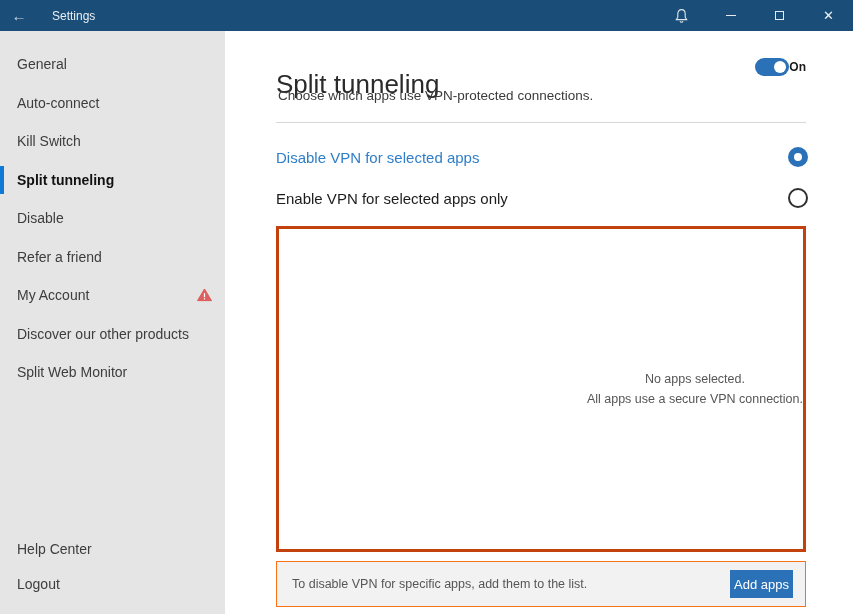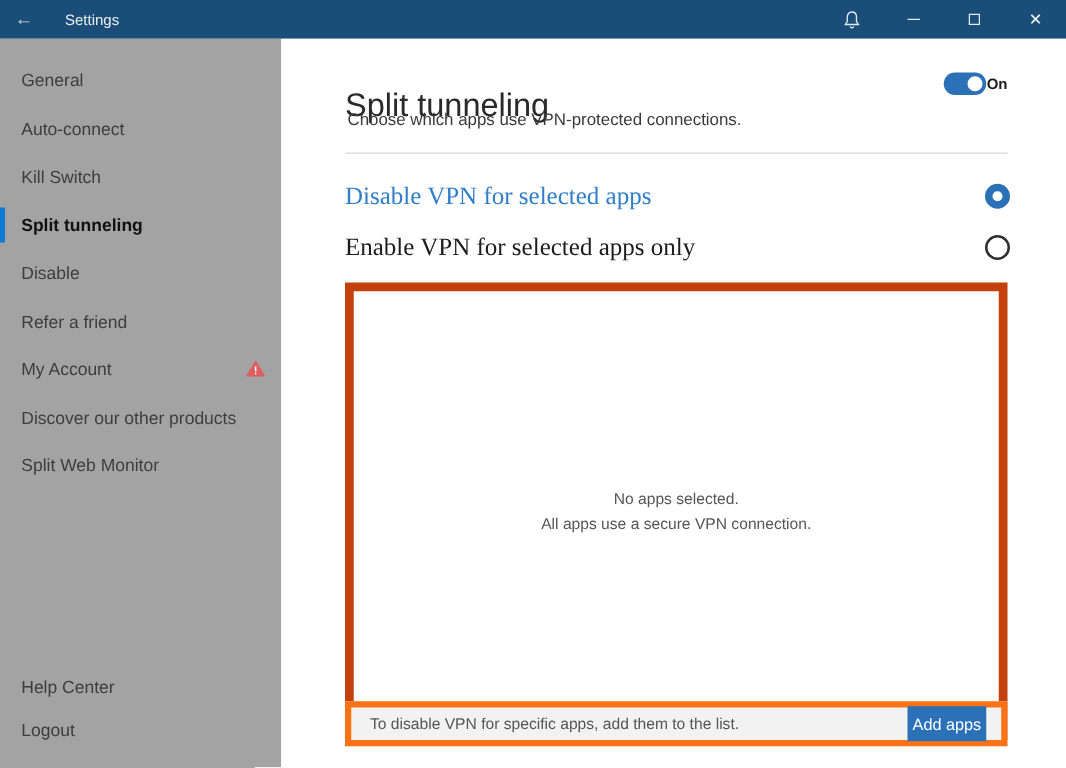--- a/index.html
+++ b/index.html
@@ -25,21 +25,21 @@
     width:49px; height:31px; display:flex; align-items:center; justify-content:center;
     color:#e9eef3;
   }
   .min-glyph { width:10px; height:1px; background:#e3eaf0; display:block; }
   .max-glyph { width:9px; height:9px; border:1px solid #e3eaf0; display:block; }
   .close-glyph { font-size:13px; color:#eef3f7; line-height:1; }
 
   
   .sidebar {
     position:absolute; top:31px; left:0; width:225px; bottom:0;
-    background:#a3a3a3;
+    background:#e5e5e5;
   }
   .side-items { padding-top:14px; }
   .side-item {
     position:relative; height:38.5px; display:flex; align-items:center;
     padding-left:17px; font-size:14px; color:#3d3d3d; cursor:default;
   }
   .side-item.selected { font-weight:bold; color:#111; }
   .side-item.selected::before {
     content:""; position:absolute; left:0; top:5px; width:4px; height:28px;
     background:#0f7ad6;
@@ -74,43 +74,43 @@
   .toggle-label { font-size:12px; font-weight:bold; color:#1a1a1a; }
 
   .divider {
     position:absolute; left:51px; top:91px; width:530px; height:1px; background:#d8d8d8;
   }
 
   .option-row {
     position:absolute; left:51px; width:532px; height:22px;
     display:flex; align-items:center;
   }
-  .option-row .opt-label { font-size:20px;font-family:Liberation Serif, serif; }
+  .option-row .opt-label { font-size:15px; }
   .option-row.first { top:115px; }
   .option-row.first .opt-label { color:#2f7ec9; }
   .option-row.second { top:156px; }
   .option-row.second .opt-label { color:#1c1c1c; }
   .radio { position:absolute; right:0; top:1px; width:20px; height:20px; border-radius:50%; }
   .radio.on { background:#2b71b8; }
   .radio.on::after {
     content:""; position:absolute; left:6px; top:6px; width:8px; height:8px;
     border-radius:50%; background:#fff;
   }
   .radio.off { border:2px solid #2f2f2f; background:#fff; }
 
   .apps-box {
-    position:absolute; left:51px; top:195px; width:530px; height:366px;
-    border:7px solid #c2410c; background:#fff;
-    display:flex; align-items:center; justify-content:center; text-align:center;
+    position:absolute; left:51px; top:195px; width:530px; height:326px;
+    border:3px solid #c2410c; background:#fff;
+    display:flex; align-items:center; justify-content:flex-end; text-align:center;
   }
   .apps-empty { font-size:12.5px; color:#565656; line-height:20px; }
 
   .footer-bar {
-    position:absolute; left:51px; top:530px; width:530px; height:36px;
-    background:#f2f2f2; border:5px solid #f97316;
+    position:absolute; left:51px; top:530px; width:530px; height:46px;
+    background:#f2f2f2; border:1px solid #f97316;
     display:flex; align-items:center;justify-content:center;
   }
   .footer-hint { margin-left:15px; font-size:12.5px; color:#565656; }
   .add-apps-btn {
     margin-left:auto; margin-right:12px; height:28px; padding:0 4px;
     background:#2b71b8; color:#fff; font-size:13px; border:none;
     display:flex; align-items:center; font-family:"Liberation Sans", sans-serif;
   }
 </style>
 </head>

